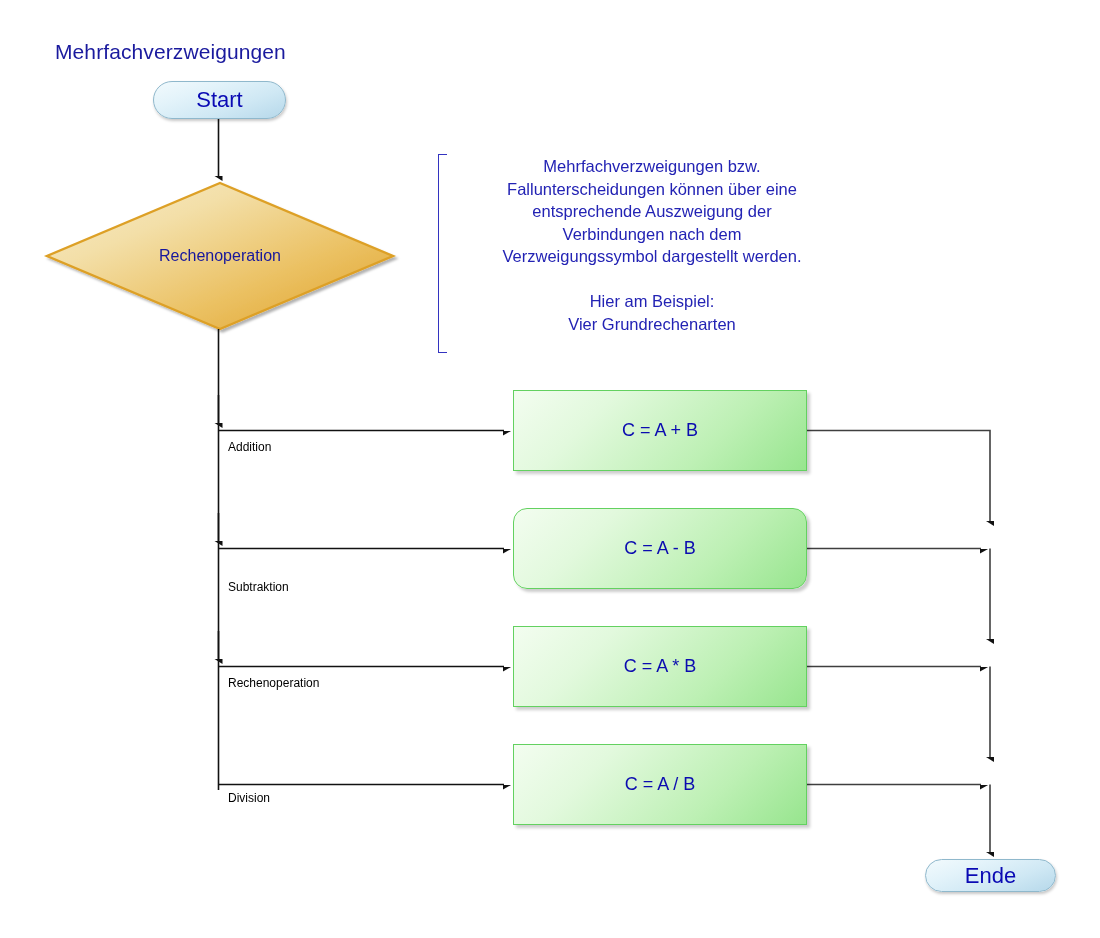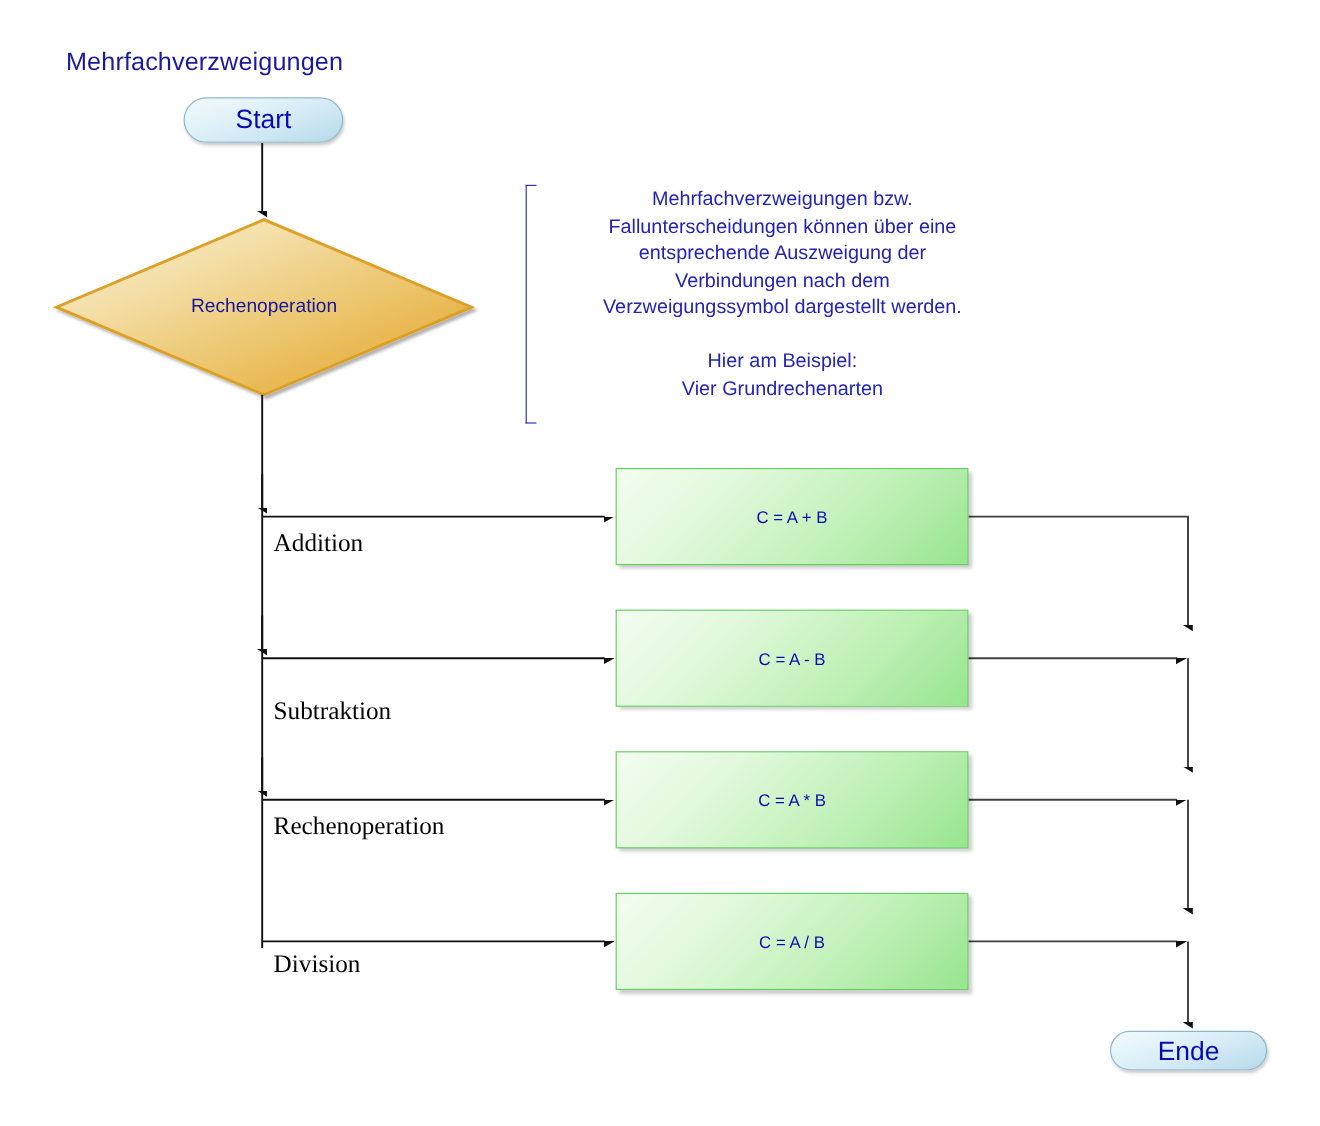--- a/index.html
+++ b/index.html
@@ -81,35 +81,35 @@
     width: 294px;
     height: 81px;
     box-sizing: border-box;
     border: 1.5px solid #63d160;
     background: linear-gradient(135deg, #f3fdf0 0%, #e2f9dd 28%, #bdf0b4 68%, #97e58e 100%);
     box-shadow: 3px 3px 3px rgba(0,0,0,0.2);
     display: flex;
     align-items: center;
     justify-content: center;
     color: #0b0bb0;
-    font-size: 14px;
+    font-size: 18px;
     font-family: "Liberation Sans", sans-serif;
   }
   #process-box-0 { top: 390px; }
-  #process-box-1 { top: 508px; }
+  #process-box-1 { top: 508px; border-radius: 14px; }
   #process-box-2 { top: 626px; }
   #process-box-3 { top: 744px; }
 
   
   .branch-label {
     position: absolute;
     left: 228px;
-    font-size: 21px;
+    font-size: 12px;
     color: #000000;
-    font-family: Liberation Serif, serif;
+    font-family: Liberation Sans, sans-serif;
     white-space: nowrap;
   }
   #branch-label-0 { top: 440px; }
   #branch-label-1 { top: 580px; }
   #branch-label-2 { top: 676px; }
   #branch-label-3 { top: 791px; }
 
   
   #annotation-note {
     position: absolute;

